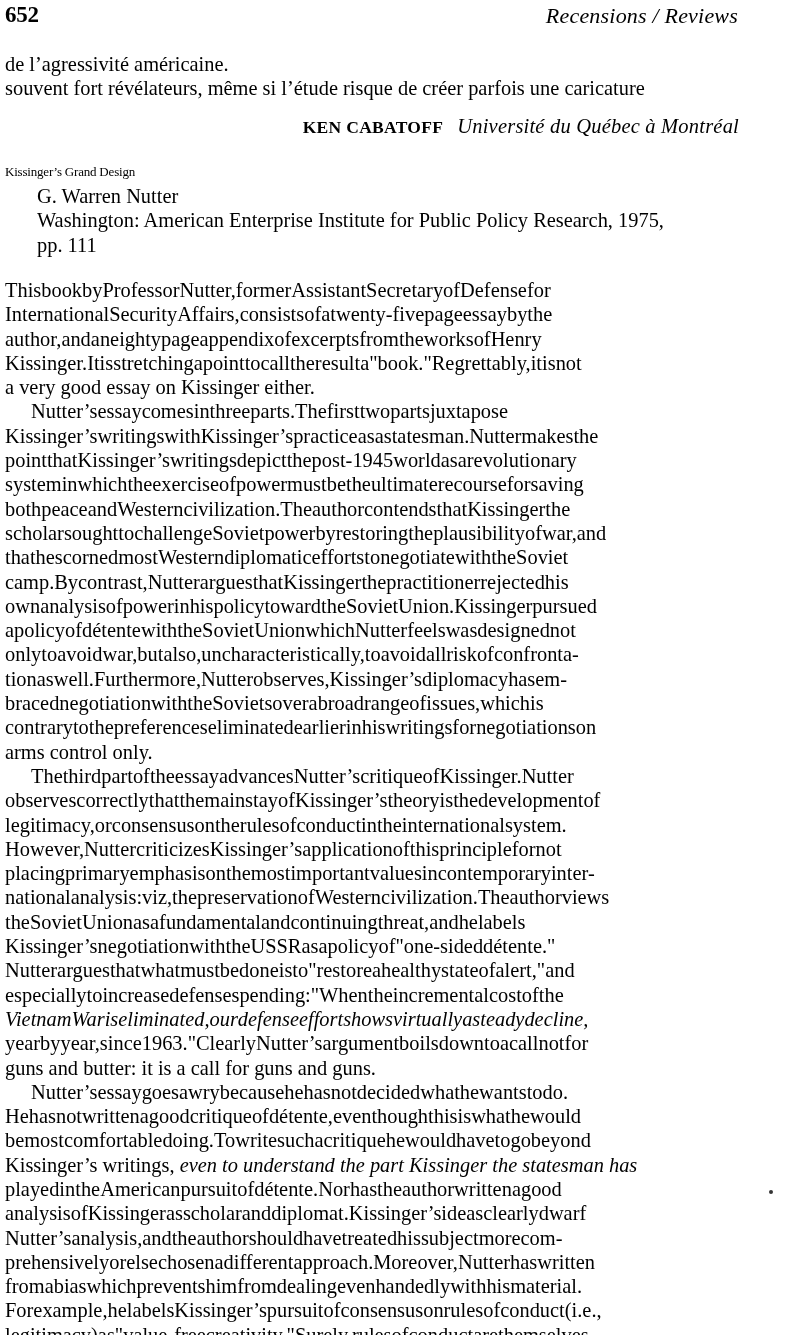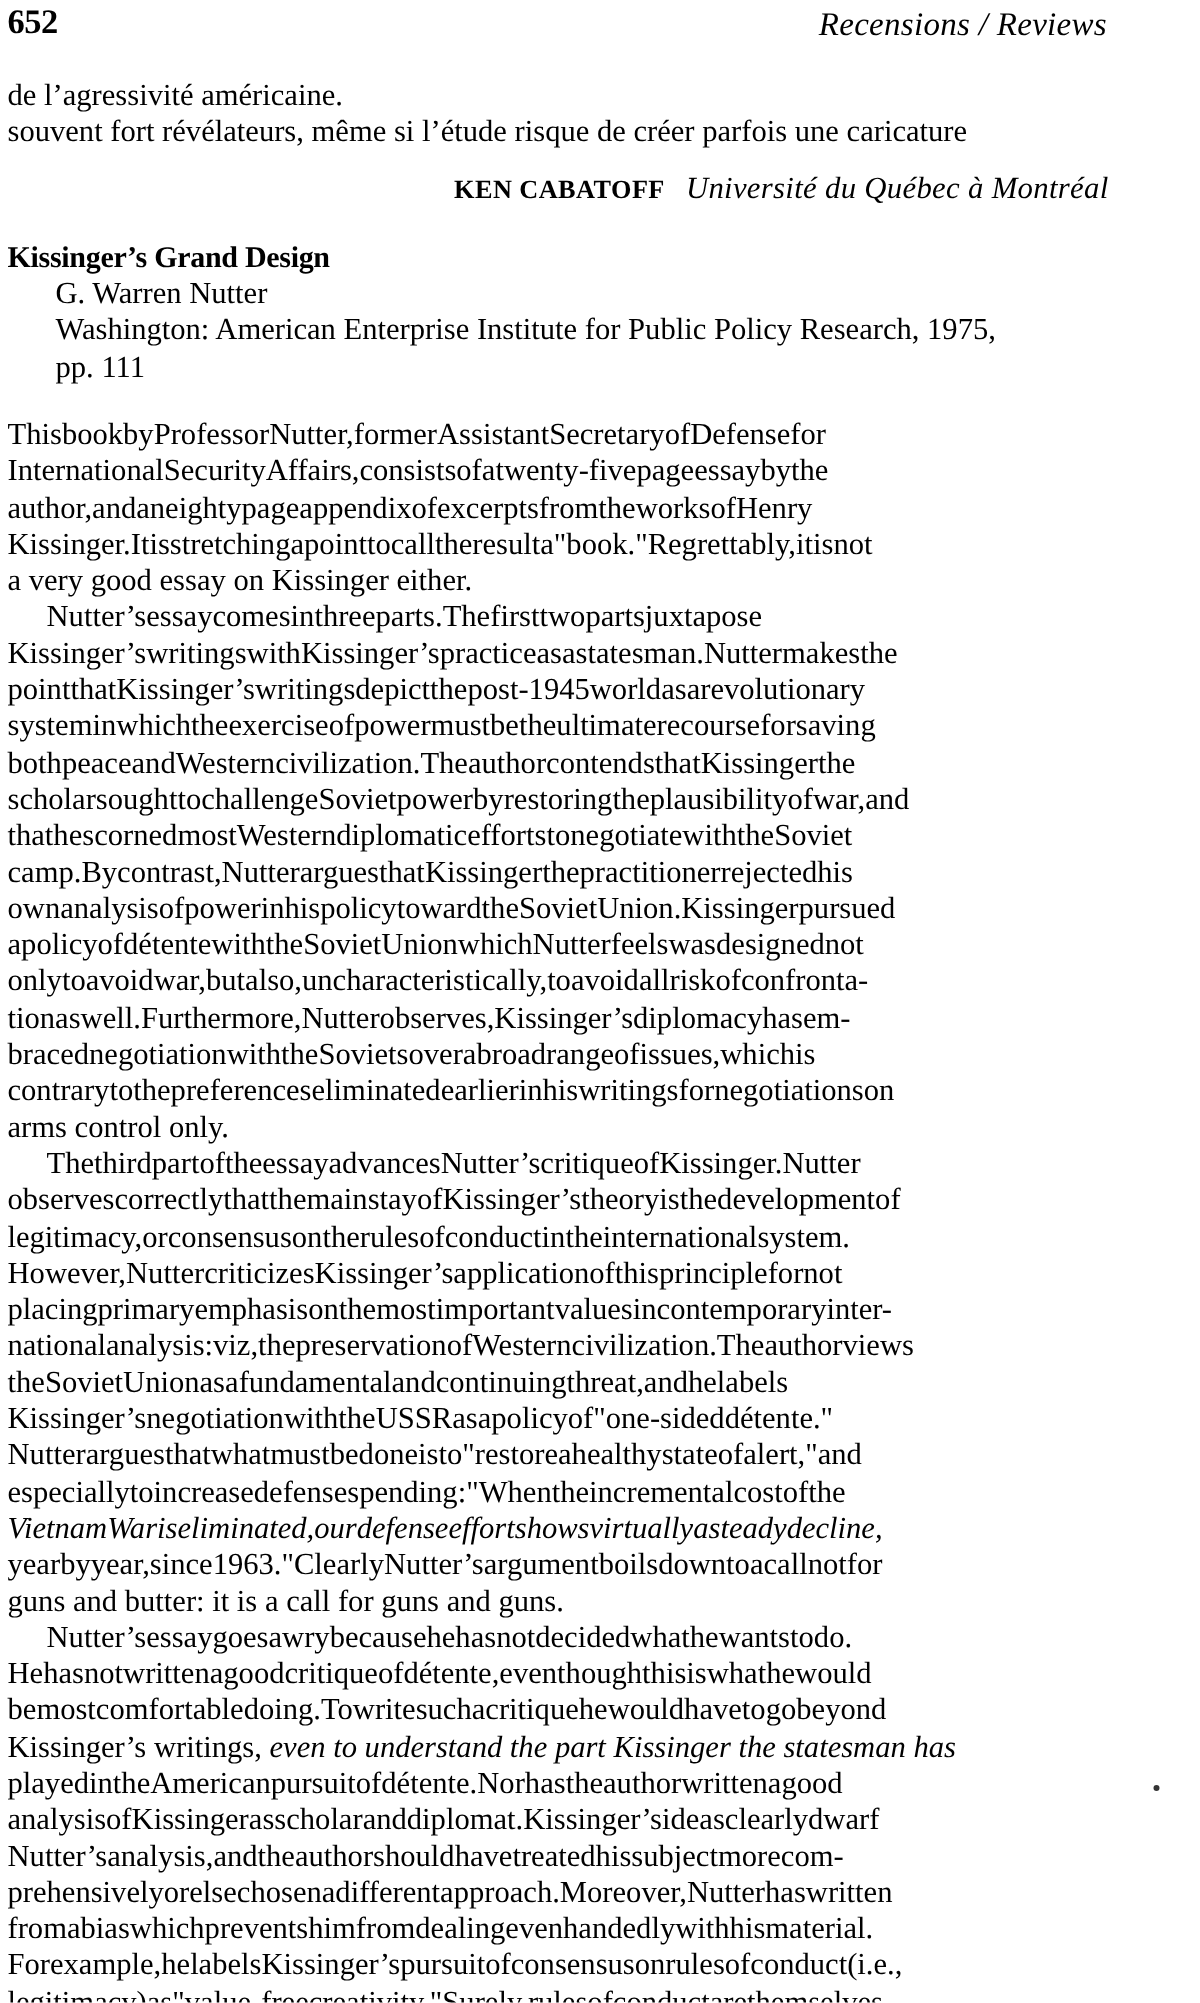--- a/index.html
+++ b/index.html
@@ -87,22 +87,22 @@
   .attrib .aff {
     font-style: italic;
     font-size: 20.5px;
     margin-left: 14px;
     letter-spacing: 0.2px;
   }
 
   
   .bookhead { top: 160px; }
   .bookhead .title {
-    font-size: 20px;
-    font-weight: bold;
+    font-size: 13px;
+    font-weight: normal;
     line-height: 24px;
     height: 24px;
     letter-spacing: -0.2px;
   }
   .bookhead .meta {
     font-size: 20.4px;
     line-height: 24.3px;
     height: 24.3px;
     white-space: nowrap;
     margin-left: 32px;

